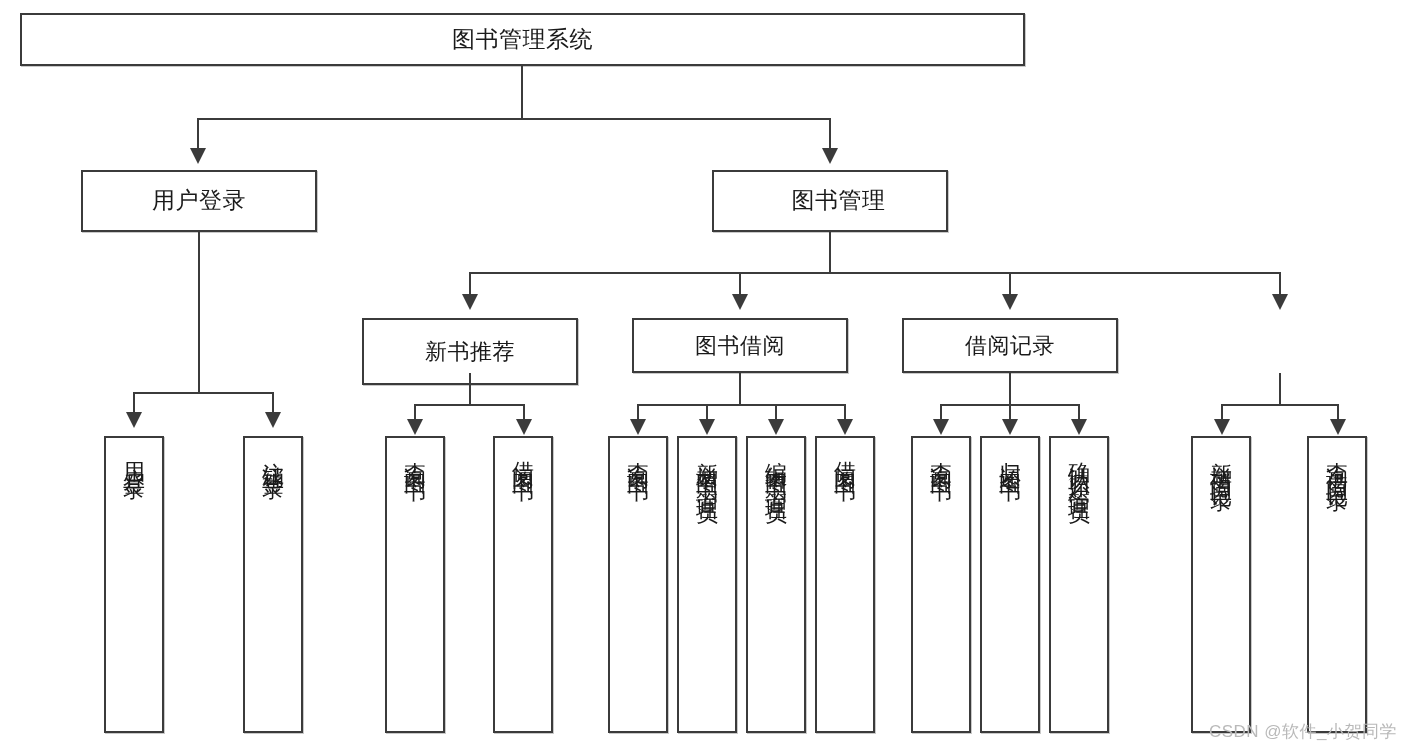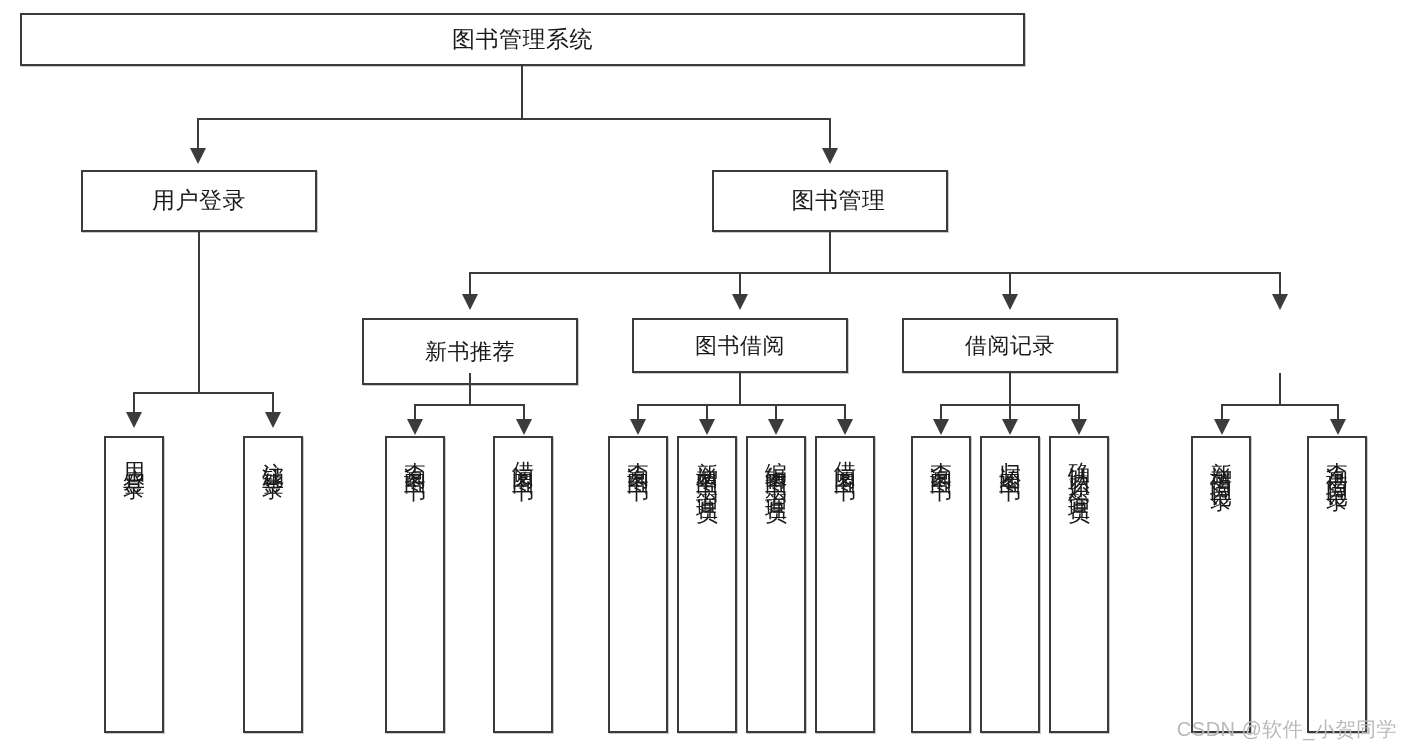--- a/index.html
+++ b/index.html
@@ -77,21 +77,21 @@
     border-left: 8px solid transparent;
     border-right: 8px solid transparent;
     border-top: 16px solid #3b3b3b;
   }
 
   
   #watermark {
     position: absolute;
     right: 8px;
     bottom: 4px;
-    font-size: 20px;
+    font-size: 17px;
     color: #b9b9b9;
     white-space: nowrap;
     letter-spacing: 0.5px;
   }
 </style>
 </head>
 <body>
 
 <div id="canvas">
 

